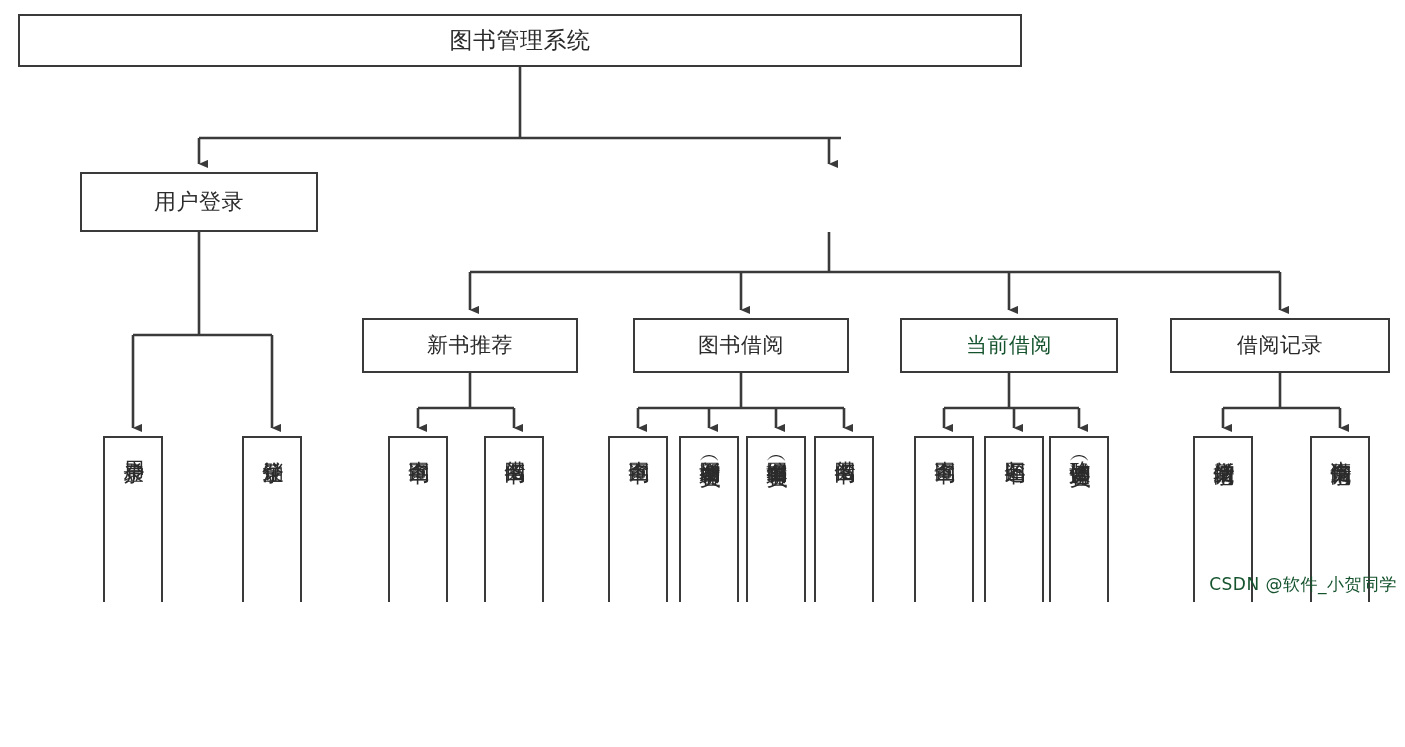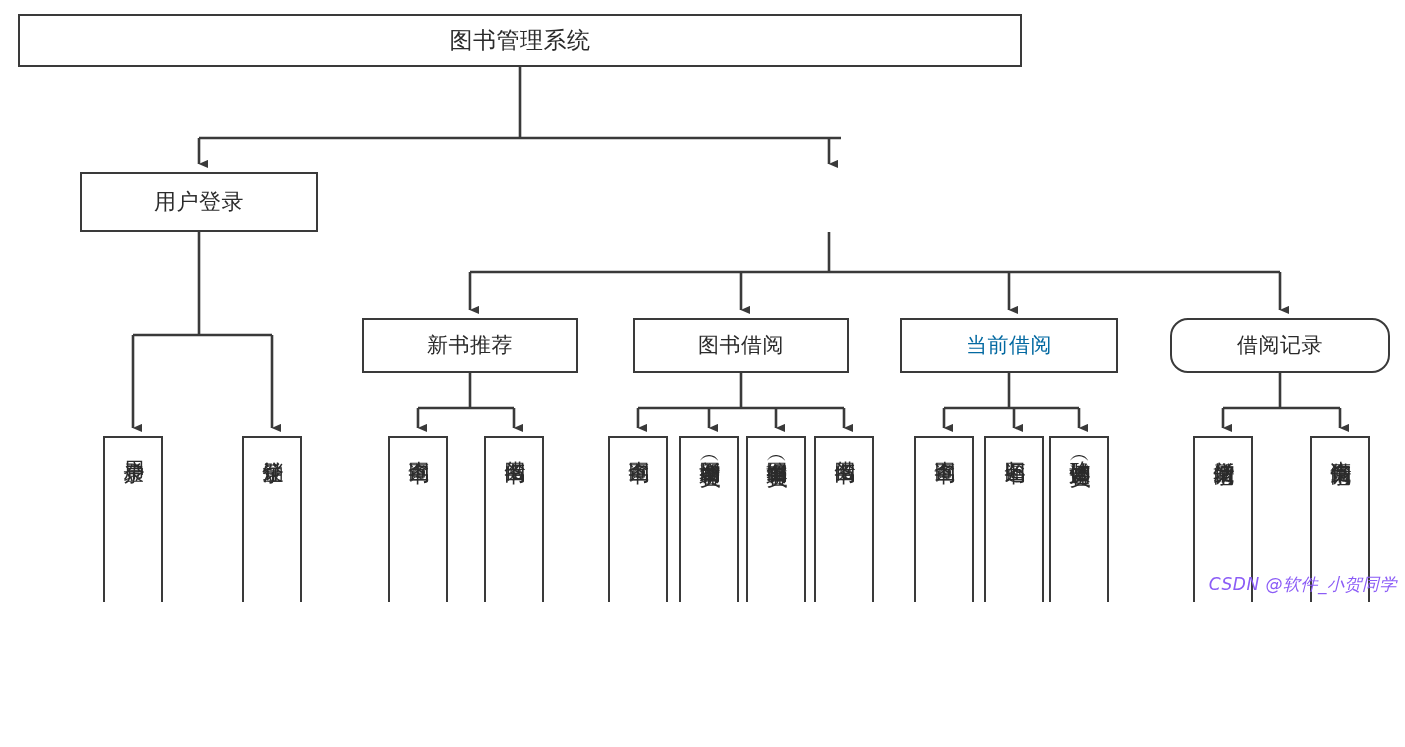--- a/index.html
+++ b/index.html
@@ -146,24 +146,24 @@
   <div class="node leaf" style="left: 242px; top: 436px; width: 60px; height: 297px; border-color: rgb(58, 58, 58); color: rgb(43, 43, 43); background: rgb(255, 255, 255);">
     <span class="label">注销登录</span>
   </div>
 
   <div class="node sub" style="left: 362px; top: 318px; width: 216px; height: 55px; border-color: rgb(58, 58, 58); color: rgb(43, 43, 43); background: rgb(255, 255, 255); justify-content: center;">
     <span class="label">新书推荐</span>
   </div>
   <div class="node sub" style="left: 633px; top: 318px; width: 216px; height: 55px; border-color: rgb(58, 58, 58); color: rgb(43, 43, 43); background: rgb(255, 255, 255); text-align: center;">
     <span class="label">图书借阅</span>
   </div>
-  <div class="node sub" style="left: 900px; top: 318px; width: 218px; height: 55px; border-color: rgb(58, 58, 58); color: #0369a1; background: rgb(255, 255, 255);">
+  <div class="node sub" style="left: 900px; top: 318px; width: 218px; height: 55px; border-color: rgb(58, 58, 58); color: #14532d; background: rgb(255, 255, 255);">
     <span class="label">当前借阅</span>
   </div>
-  <div class="node sub" style="left: 1170px; top: 318px; width: 220px; height: 55px; border-color: rgb(58, 58, 58); color: rgb(43, 43, 43); background: rgb(255, 255, 255); border-radius: 18px;">
+  <div class="node sub" style="left: 1170px; top: 318px; width: 220px; height: 55px; border-color: rgb(58, 58, 58); color: rgb(43, 43, 43); background: rgb(255, 255, 255);">
     <span class="label">借阅记录</span>
   </div>
 
   <div class="node leaf" style="left: 388px; top: 436px; width: 60px; height: 297px; border-color: rgb(58, 58, 58); color: rgb(43, 43, 43); background: rgb(255, 255, 255);">
     <span class="label">查询图书</span>
   </div>
   <div class="node leaf" style="left: 484px; top: 436px; width: 60px; height: 297px; border-color: rgb(58, 58, 58); color: rgb(43, 43, 43); background: rgb(255, 255, 255);">
     <span class="label">借阅图书</span>
   </div>
 
@@ -190,14 +190,14 @@
     <span class="label">确认归还（管理员）</span>
   </div>
 
   <div class="node leaf" style="left: 1193px; top: 436px; width: 60px; height: 297px; border-color: rgb(58, 58, 58); color: rgb(43, 43, 43); background: rgb(255, 255, 255);">
     <span class="label">新增借阅记录</span>
   </div>
   <div class="node leaf" style="left: 1310px; top: 436px; width: 60px; height: 297px; border-color: rgb(58, 58, 58); color: rgb(43, 43, 43); background: rgb(255, 255, 255);">
     <span class="label">查询借阅记录</span>
   </div>
 
-  <div id="watermark" style="color: #8b5cf6; font-style: italic;">CSDN @软件_小贺同学</div>
+  <div id="watermark" style="color: #14532d;">CSDN @软件_小贺同学</div>
 </div>
 
 </body></html>

